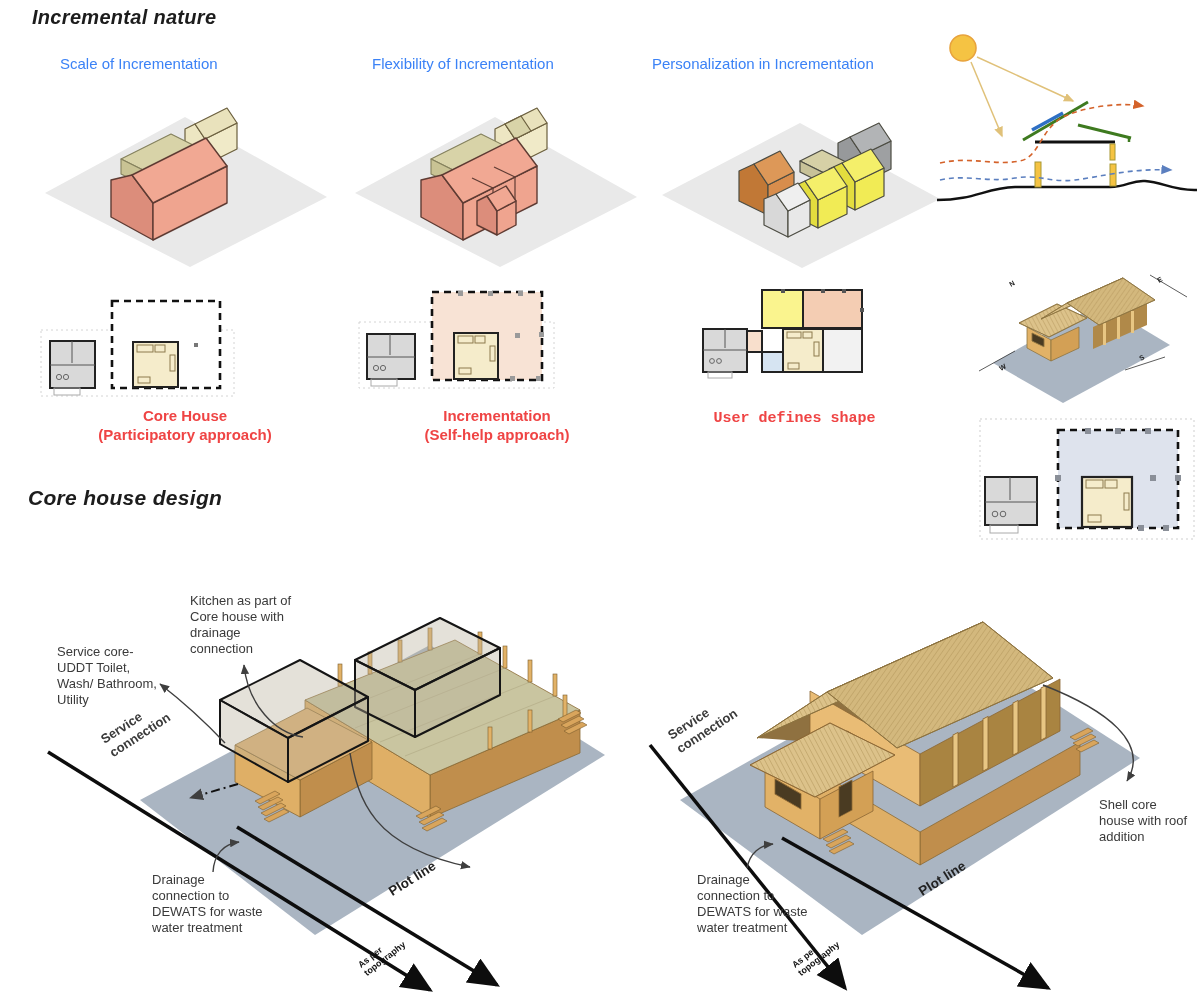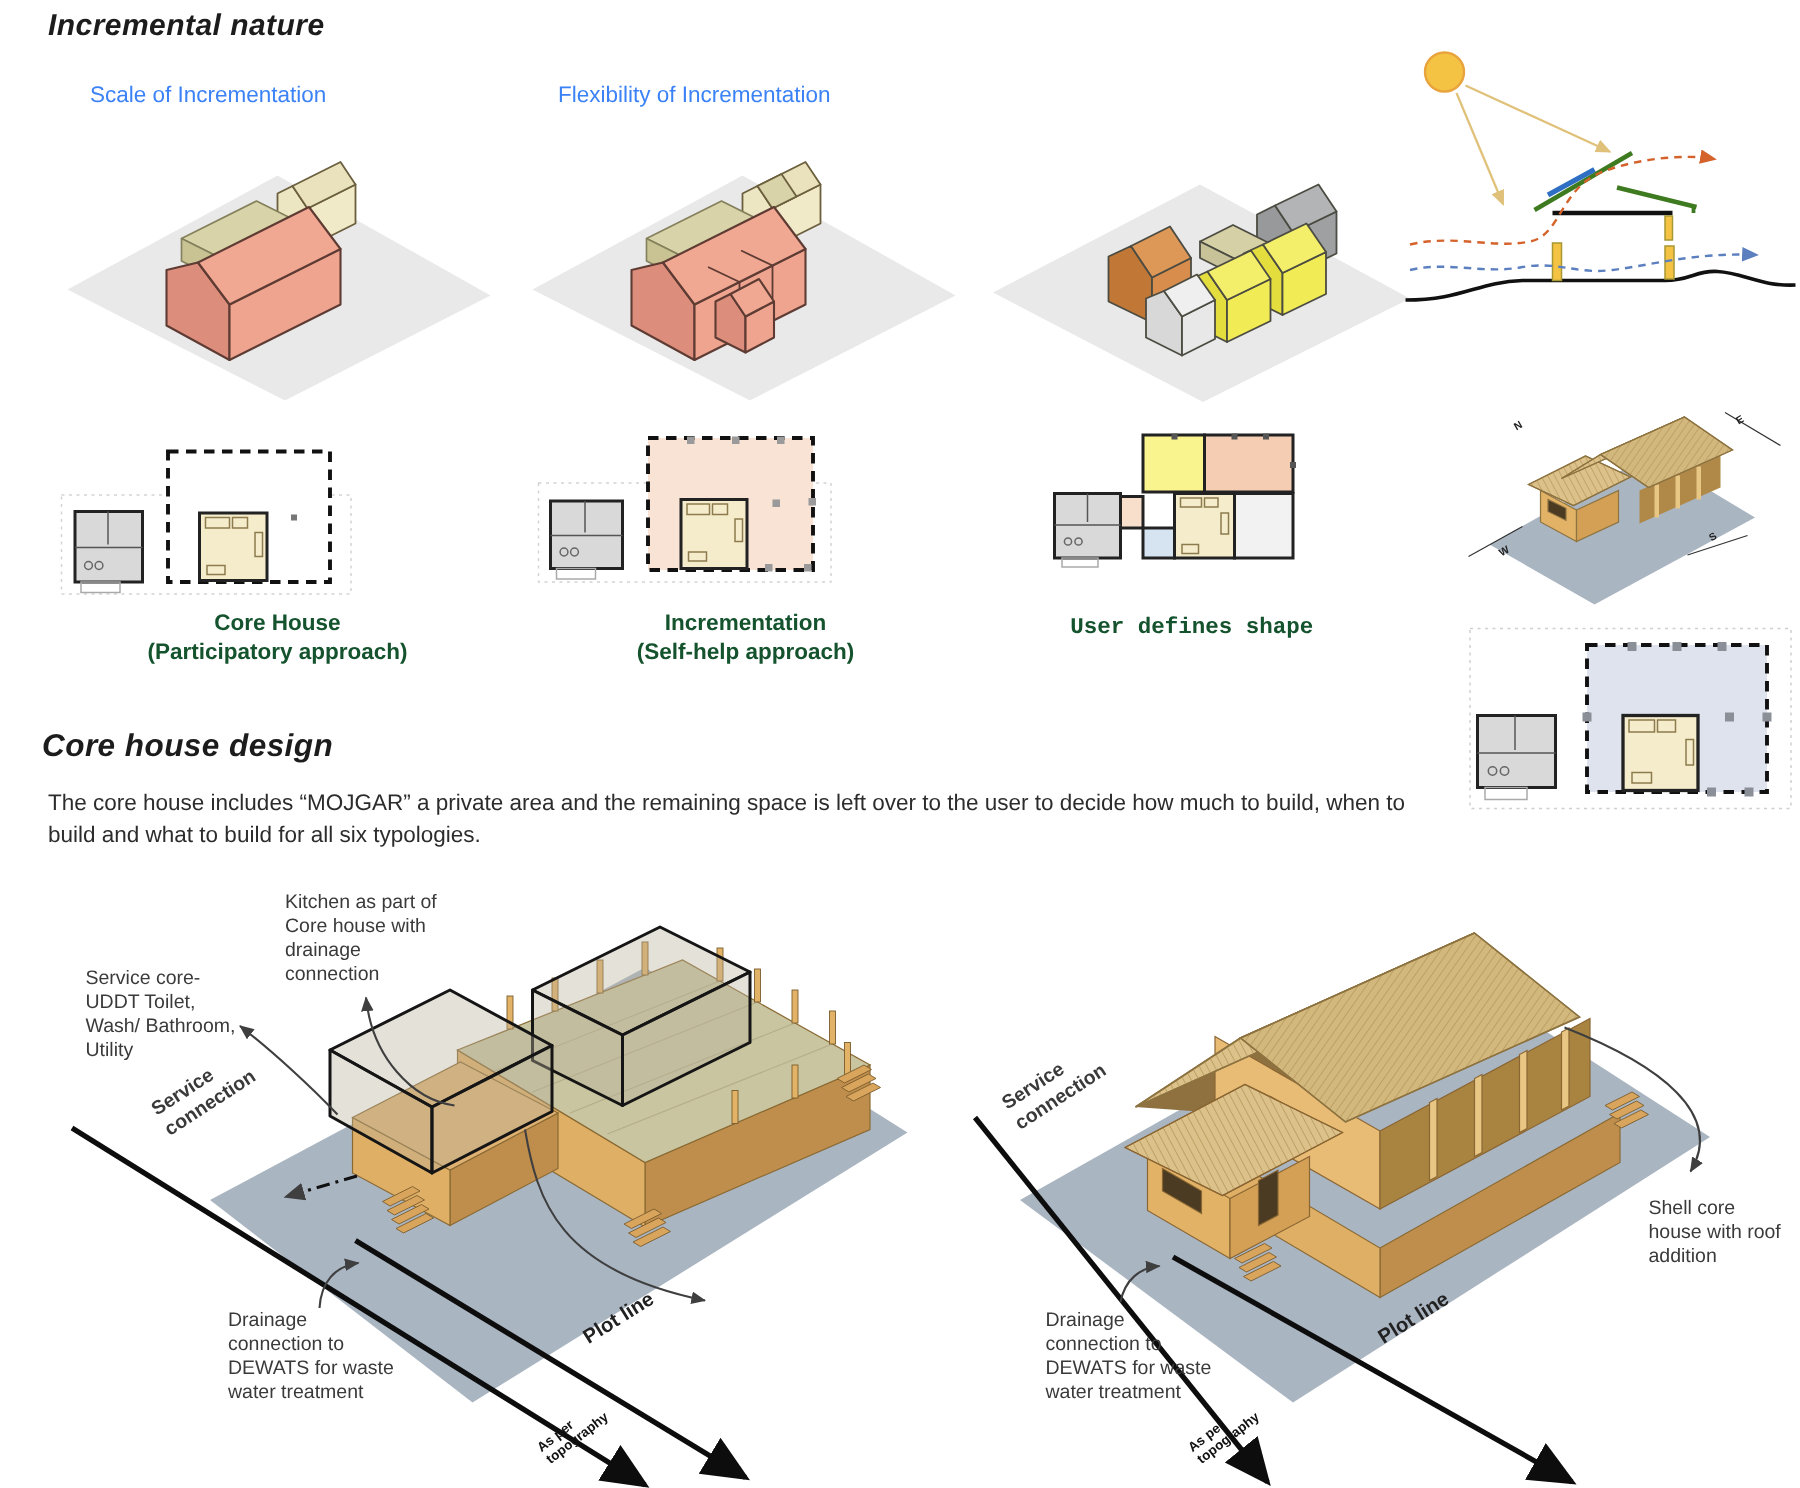--- a/index.html
+++ b/index.html
@@ -1,38 +1,39 @@
 <!DOCTYPE html>
 <html><head>
 <meta charset="utf-8">
 <style>
   html,body{margin:0;padding:0;background:#fff;}
   #page{position:relative;width:1200px;height:992px;background:#fff;overflow:hidden;
         font-family:"Liberation Sans",sans-serif;color:#222;padding-left:21px;}
   .abs{position:absolute;}
   .h-title{font-style:italic;font-weight:bold;font-size:20px;color:#1c1c1c;letter-spacing:.3px;}
   .col-head{font-size:15px;font-weight:normal;color:#3b82f6;text-align:left;}
-  .caption{font-size:15px;font-weight:bold;color:#14532d;text-align:center;white-space:pre-line;line-height:1.25;}
+  .caption{font-size:15px;font-weight:bold;color:#ef4444;text-align:center;white-space:pre-line;line-height:1.25;}
   .body-text{font-size:15px;color:#2c2c2c;line-height:1.38;}
   .lbl{position:absolute;font-size:13px;color:#3a3a3a;line-height:1.24;white-space:pre-line;}
   .lbl.b{font-weight:bold;color:#222;}
   .rot33{transform:rotate(-33deg);transform-origin:left top;font-weight:bold;}
   .rot32{transform:rotate(-32deg);transform-origin:left top;}
   .topo{font-size:9px;font-weight:bold;color:#111;transform:rotate(-38deg);transform-origin:left top;line-height:1.15;white-space:pre-line;}
   svg{position:absolute;overflow:visible;}
   text{font-family:"Liberation Sans",sans-serif;}
 </style>
 </head>
 <body>
 
 <div id="page">
 
   <div class="abs h-title" style="left:32px;top:6px;">Incremental nature</div>
   <div class="abs col-head" style="left:60px;top:55px;width:250px;">Scale of Incrementation</div>
   <div class="abs col-head" style="left:372px;top:55px;width:250px;">Flexibility of Incrementation</div>
+  <div class="abs col-head" style="left:652px;top:55px;width:285px;">Personalization in Incrementation</div>
 
   <svg class="abs" style="left:35px;top:85px;" width="300" height="190" viewBox="0 0 300 190">
     <polygon points="10,108 150,32 292,112 155,182" fill="#E9E9E9"></polygon>
 
     <g stroke="#6b5f3e" stroke-width="1.2" stroke-linejoin="round">
       <polygon points="170,80 150,70 150,44 160,39 170,54" fill="#EDE6C2"></polygon>
       <polygon points="170,80 202,64 202,38 170,54" fill="#F0EAC8"></polygon>
       <polygon points="170,54 202,38 192,23 160,39" fill="#E9E2BC"></polygon>
     </g>
 
@@ -290,21 +291,20 @@
     <g>
       <rect x="104" y="62" width="50" height="50" fill="#F5ECCB" stroke="#222" stroke-width="2.2"></rect>
       <rect x="108" y="65" width="17" height="8" fill="none" stroke="#8d7b4e" stroke-width="1"></rect>
       <rect x="127" y="65" width="12" height="8" fill="none" stroke="#8d7b4e" stroke-width="1"></rect>
       <rect x="146" y="78" width="5" height="17" fill="none" stroke="#8d7b4e" stroke-width="1"></rect>
       <rect x="110" y="100" width="13" height="7" fill="none" stroke="#8d7b4e" stroke-width="1"></rect>
     </g>
   </svg>
 
   <div class="abs h-title" style="left:28px;top:486px;font-size:21px;">Core house design</div>
-  <div class="abs body-text" style="left:32px;top:526px;width:905px;">The core house includes “MOJGAR” a private area and the remaining space is left over to the user to decide how much to build, when to build and what to build for all six typologies.</div>
 
   <svg class="abs" style="left:20px;top:585px;" width="590" height="407" viewBox="0 0 590 407">
     <defs>
       <marker id="aBigL" markerWidth="11" markerHeight="11" refX="8" refY="4" orient="auto">
           <path d="M0,0 L9,4 L0,8 z" fill="#0d0d0d"></path>
         </marker>
       <marker id="aSmL" markerWidth="9" markerHeight="9" refX="6.5" refY="3" orient="auto">
           <path d="M0,0 L7,3 L0,6 z" fill="#3f3f3f"></path>
         </marker>
     </defs>

